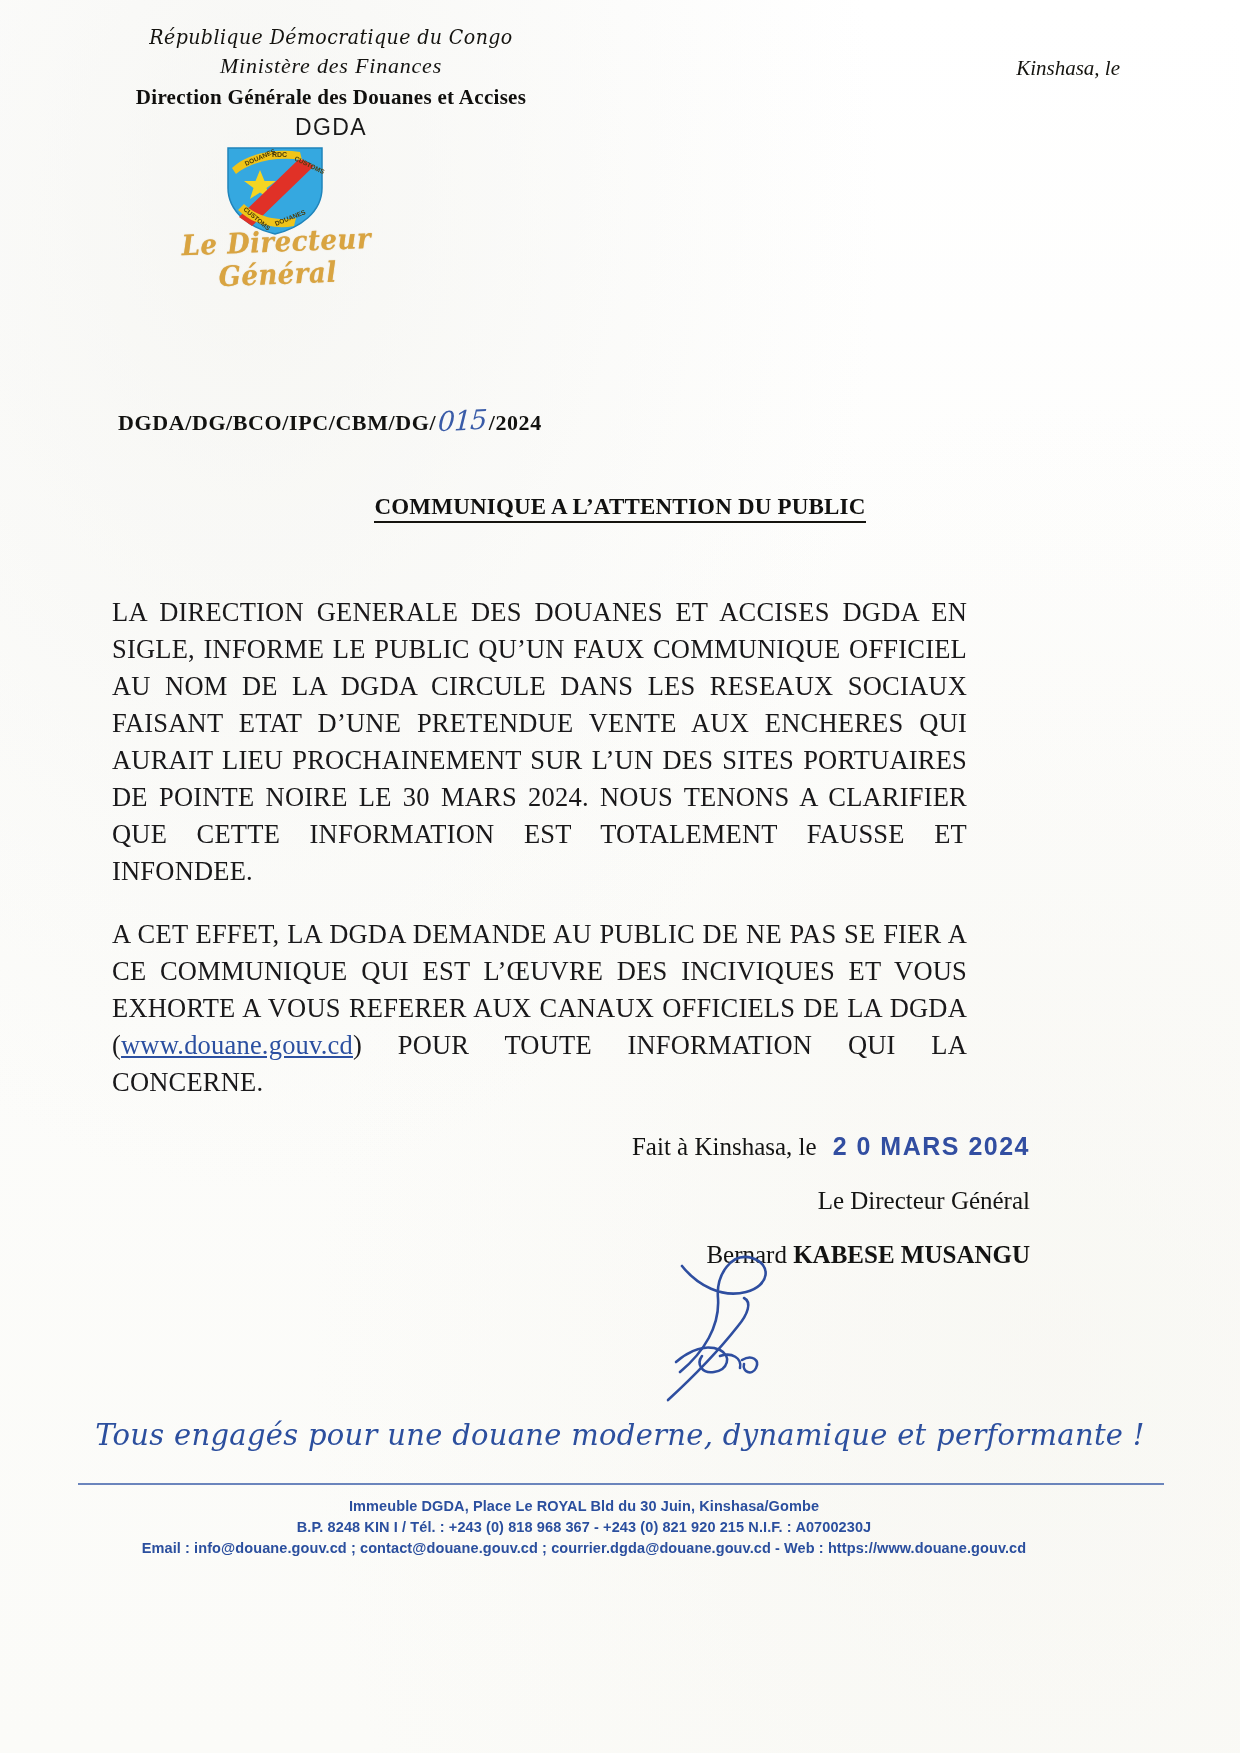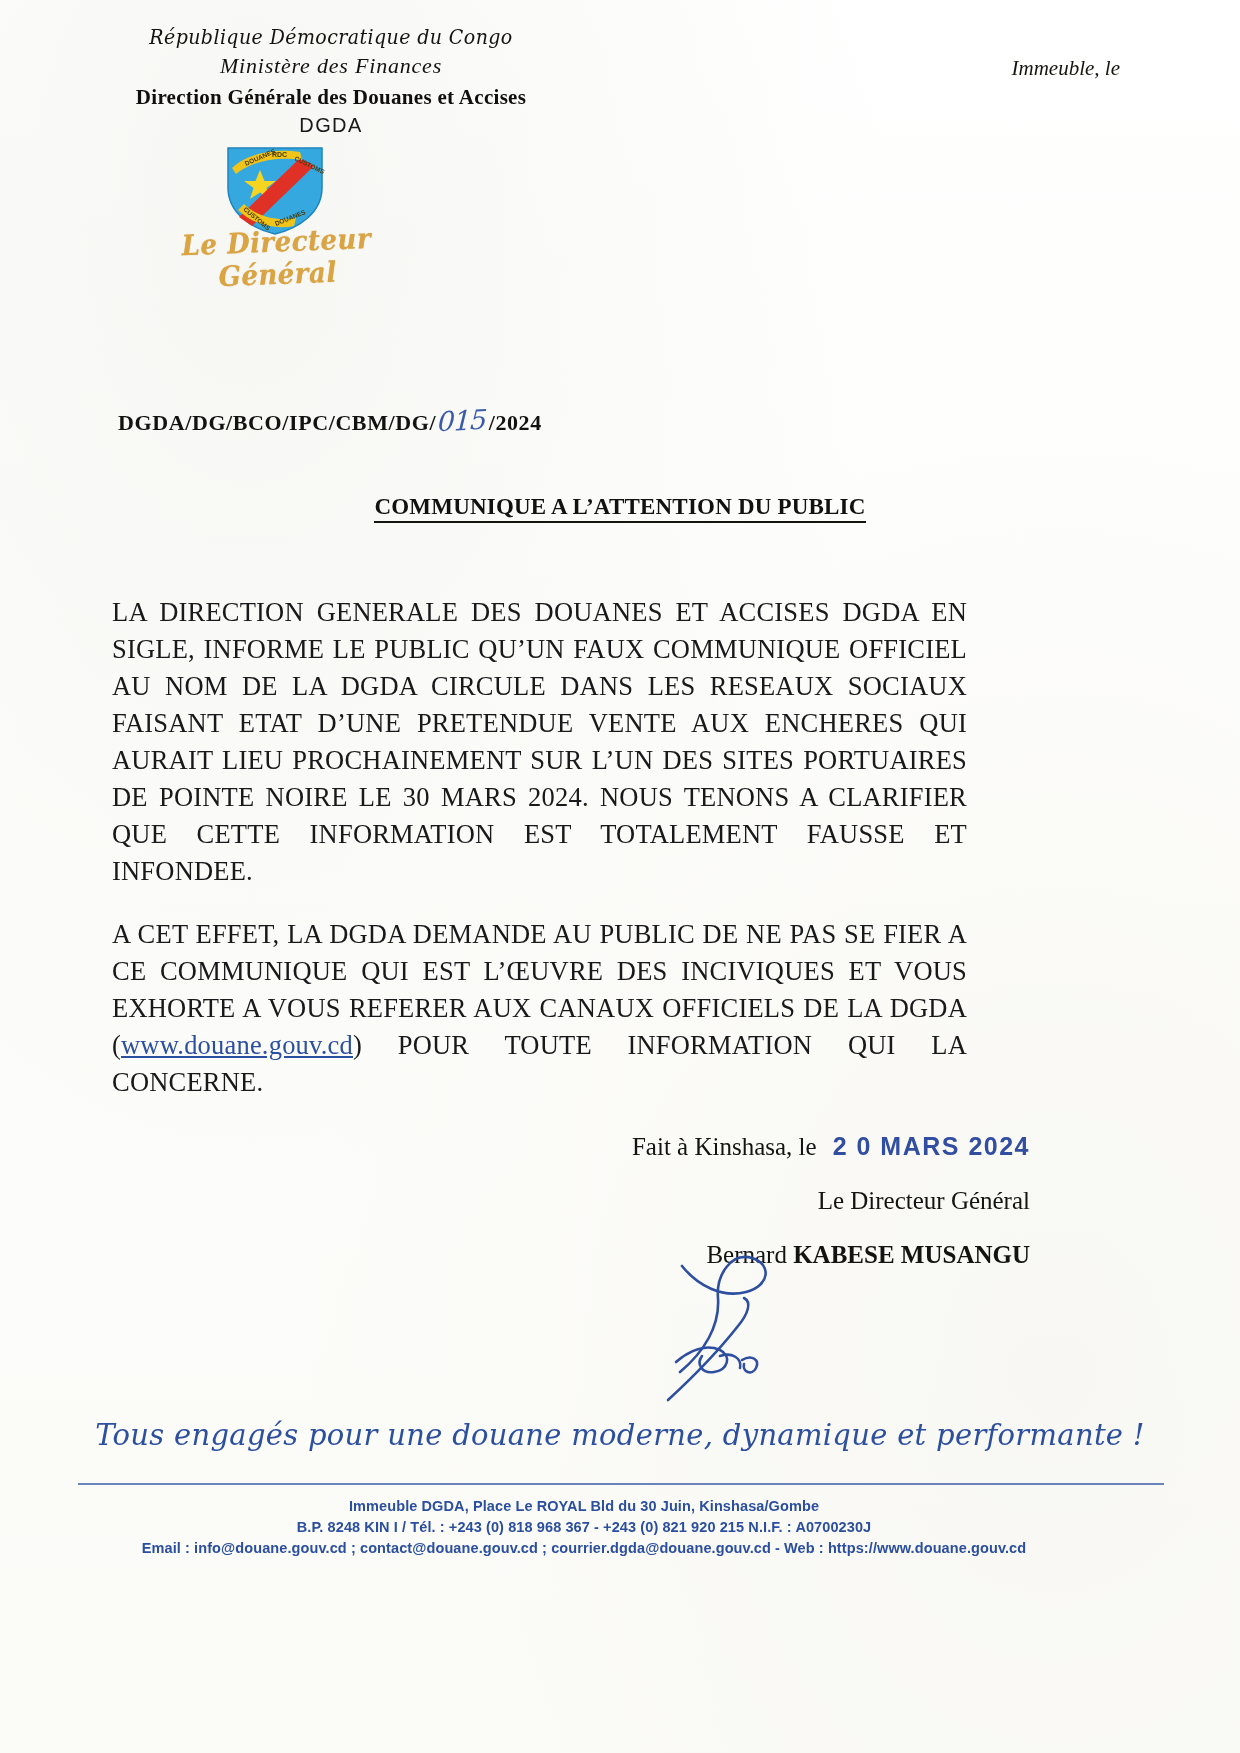--- a/index.html
+++ b/index.html
@@ -57,21 +57,21 @@
   .lh-line3 {
     font-family: "Liberation Serif", serif;
     font-weight: bold;
     font-size: 21px;
     margin-top: 6px;
     letter-spacing: 0.3px;
     color: #100f0d;
   }
   .lh-acronym {
     font-family: "Liberation Sans", sans-serif;
-    font-size: 20px;
+    font-size: 23px;
     letter-spacing: 1.4px;
     margin-top: 4px;
     color: #191919;
   }
 
   .kinshasa-le {
     position: absolute;
     right: 120px;
     top: 56px;
     font-family: "Liberation Serif", serif;
@@ -262,21 +262,21 @@
 <div class="page">
   <div class="paper-tint"></div>
 
   <div class="letterhead">
     <div class="lh-line1">République Démocratique du Congo</div>
     <div class="lh-line2">Ministère des Finances</div>
     <div class="lh-line3">Direction Générale des Douanes et Accises</div>
     <div class="lh-acronym">DGDA</div>
   </div>
 
-  <div class="kinshasa-le">Immeuble, le</div>
+  <div class="kinshasa-le">Kinshasa, le</div>
 
   <div class="emblem-wrap">
     <svg viewBox="0 0 118 96" width="118" height="96" aria-hidden="true">
       <path d="M12 8 H106 V48 C106 72 84 88 59 94 C34 88 12 72 12 48 Z" fill="#35a8e0" stroke="#1f84bb" stroke-width="1.5"></path>
       <polygon points="44,30 48.5,41 60,41 50.5,48 54,59 44,52.5 34,59 37.5,48 28,41 39.5,41" fill="#f5d522"></polygon>
       <path d="M84 18 L98 26 L36 86 L23 77 Z" fill="#e03127"></path>
       <path d="M78 14 L90 21 L30 80 L19 72 Z" fill="#f5d522" opacity="0.0"></path>
       <path d="M16 28 C30 14 58 8 84 12 L86 20 C60 16 34 22 20 34 Z" fill="#f0c419"></path>
       <path d="M22 70 C36 84 58 90 78 86 L80 78 C60 82 40 76 28 64 Z" fill="#f0c419"></path>
       <text x="30" y="26" font-family="Liberation Sans, sans-serif" font-size="6.5" font-weight="bold" fill="#4a3a08" transform="rotate(-24 30 26)">DOUANES</text>

